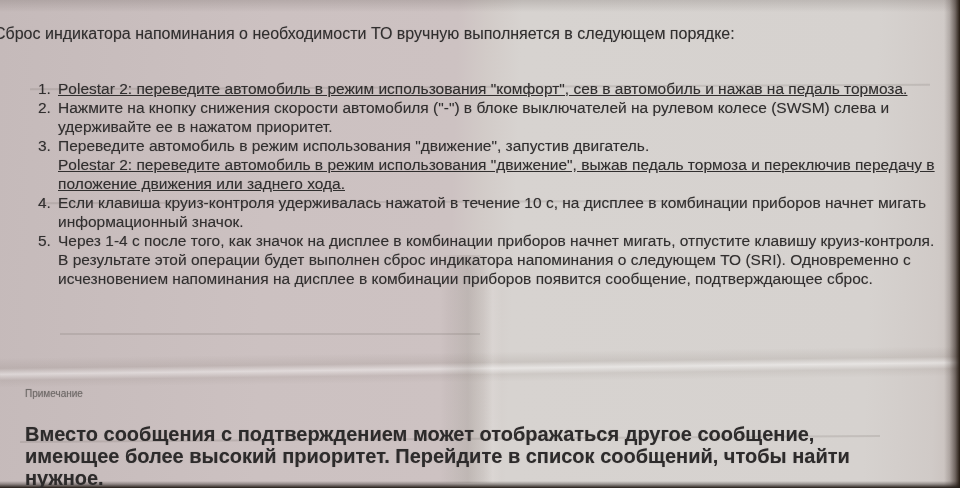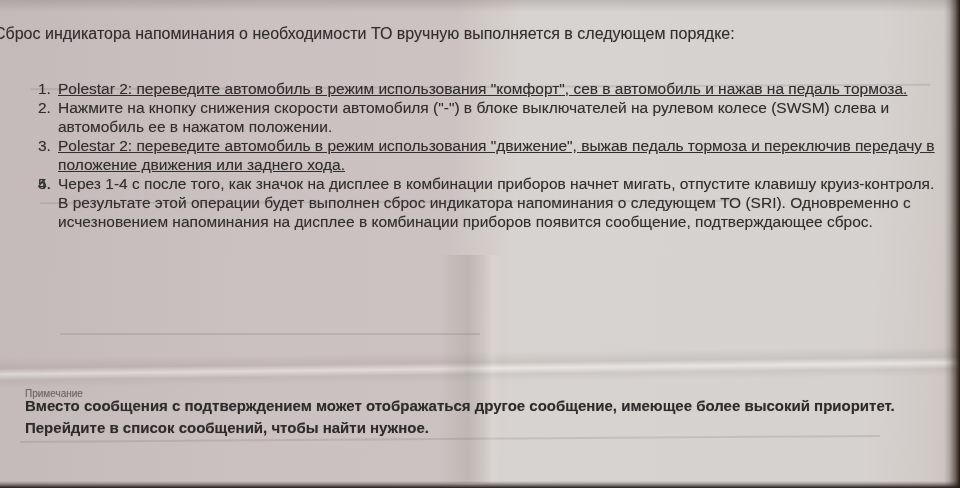--- a/index.html
+++ b/index.html
@@ -29,22 +29,22 @@
   .crease-d { left:20px;  top:438px; width:860px; transform:rotate(-0.4deg); }
 
   
   .title { position:absolute; top:9px; left:-6px; white-space:nowrap; font-size:16px; }
   .steps { position:absolute; top:79px; left:0; width:940px; }
   .step  { position:relative; width:936px; padding-left:58px; box-sizing:border-box;
            font-size:15.5px; line-height:19px; }
   .step-num { position:absolute; left:38px; top:0; }
   .step-sub { display:block;text-decoration:underline; }
   .note-heading { position:absolute; top:378px; left:25px; font-size:10px; color:#716c6a; }
-  .note-text { position:absolute; top:380px; left:25px; width:882px;
-               font-size:15px; font-weight:bold; line-height:22px; color:#2d2b2b; }
+  .note-text { position:absolute; top:403px; left:25px; width:882px;
+               font-size:20px; font-weight:bold; line-height:22px; color:#2d2b2b; }
 </style>
 </head>
 <body>
 
 <div class="page">
 
   <div class="crease-thin crease-a"></div>
   <div class="crease-thin crease-b"></div>
   <div class="crease-thin crease-c"></div>
   <div class="crease-thin crease-d"></div>
@@ -53,27 +53,27 @@
   <div class="edge-right"></div>
   <div class="edge-bottom"></div>
 
   <p class="title">Сброс индикатора напоминания о необходимости ТО вручную выполняется в следующем порядке:</p>
 
   <div class="steps">
     <div class="step">
       <span class="step-num">1.</span><span class="step-sub">Polestar 2: переведите автомобиль в режим использования "комфорт", сев в автомобиль и нажав на педаль тормоза.</span>
     </div>
     <div class="step">
-      <span class="step-num">2.</span><span class="step-text">Нажмите на кнопку снижения скорости автомобиля ("-") в блоке выключателей на рулевом колесе (SWSM) слева и автомобиль ее в нажатом положении.</span>
+      <span class="step-num">2.</span><span class="step-text">Нажмите на кнопку снижения скорости автомобиля ("-") в блоке выключателей на рулевом колесе (SWSM) слева и удерживайте ее в нажатом приоритет.</span>
     </div>
     <div class="step">
-      <span class="step-num">3.</span><span class="step-sub">Polestar 2: переведите автомобиль в режим использования "движение", выжав педаль тормоза и переключив передачу в положение движения или заднего хода.</span>
+      <span class="step-num">3.</span><span class="step-text">Переведите автомобиль в режим использования "движение", запустив двигатель.</span><span class="step-sub">Polestar 2: переведите автомобиль в режим использования "движение", выжав педаль тормоза и переключив передачу в положение движения или заднего хода.</span>
     </div>
     <div class="step">
-      <span class="step-num">4.</span>
+      <span class="step-num">4.</span><span class="step-text">Если клавиша круиз-контроля удерживалась нажатой в течение 10 с, на дисплее в комбинации приборов начнет мигать информационный значок.</span>
     </div>
     <div class="step">
       <span class="step-num">5.</span><span class="step-text">Через 1-4 с после того, как значок на дисплее в комбинации приборов начнет мигать, отпустите клавишу круиз-контроля. В результате этой операции будет выполнен сброс индикатора напоминания о следующем ТО (SRI). Одновременно с исчезновением напоминания на дисплее в комбинации приборов появится сообщение, подтверждающее сброс.</span>
     </div>
   </div>
 
   <p class="note-heading">Примечание</p>
   <p class="note-text">Вместо сообщения с подтверждением может отображаться другое сообщение, имеющее более высокий приоритет. Перейдите в список сообщений, чтобы найти нужное.</p>
 
 </div>

